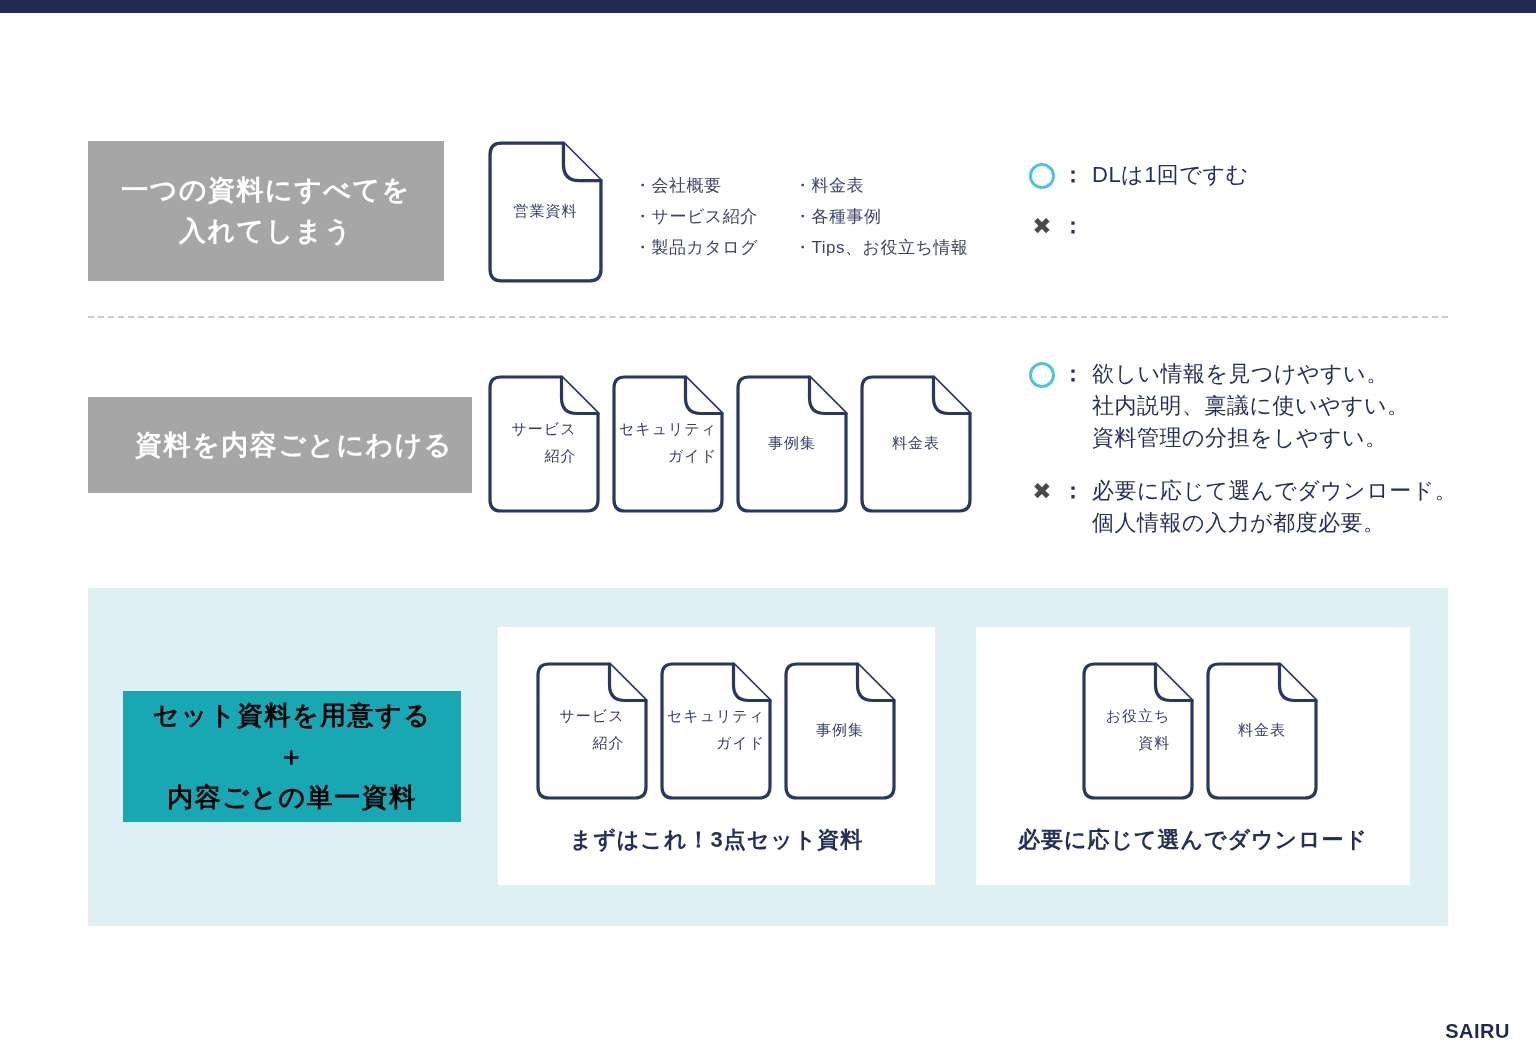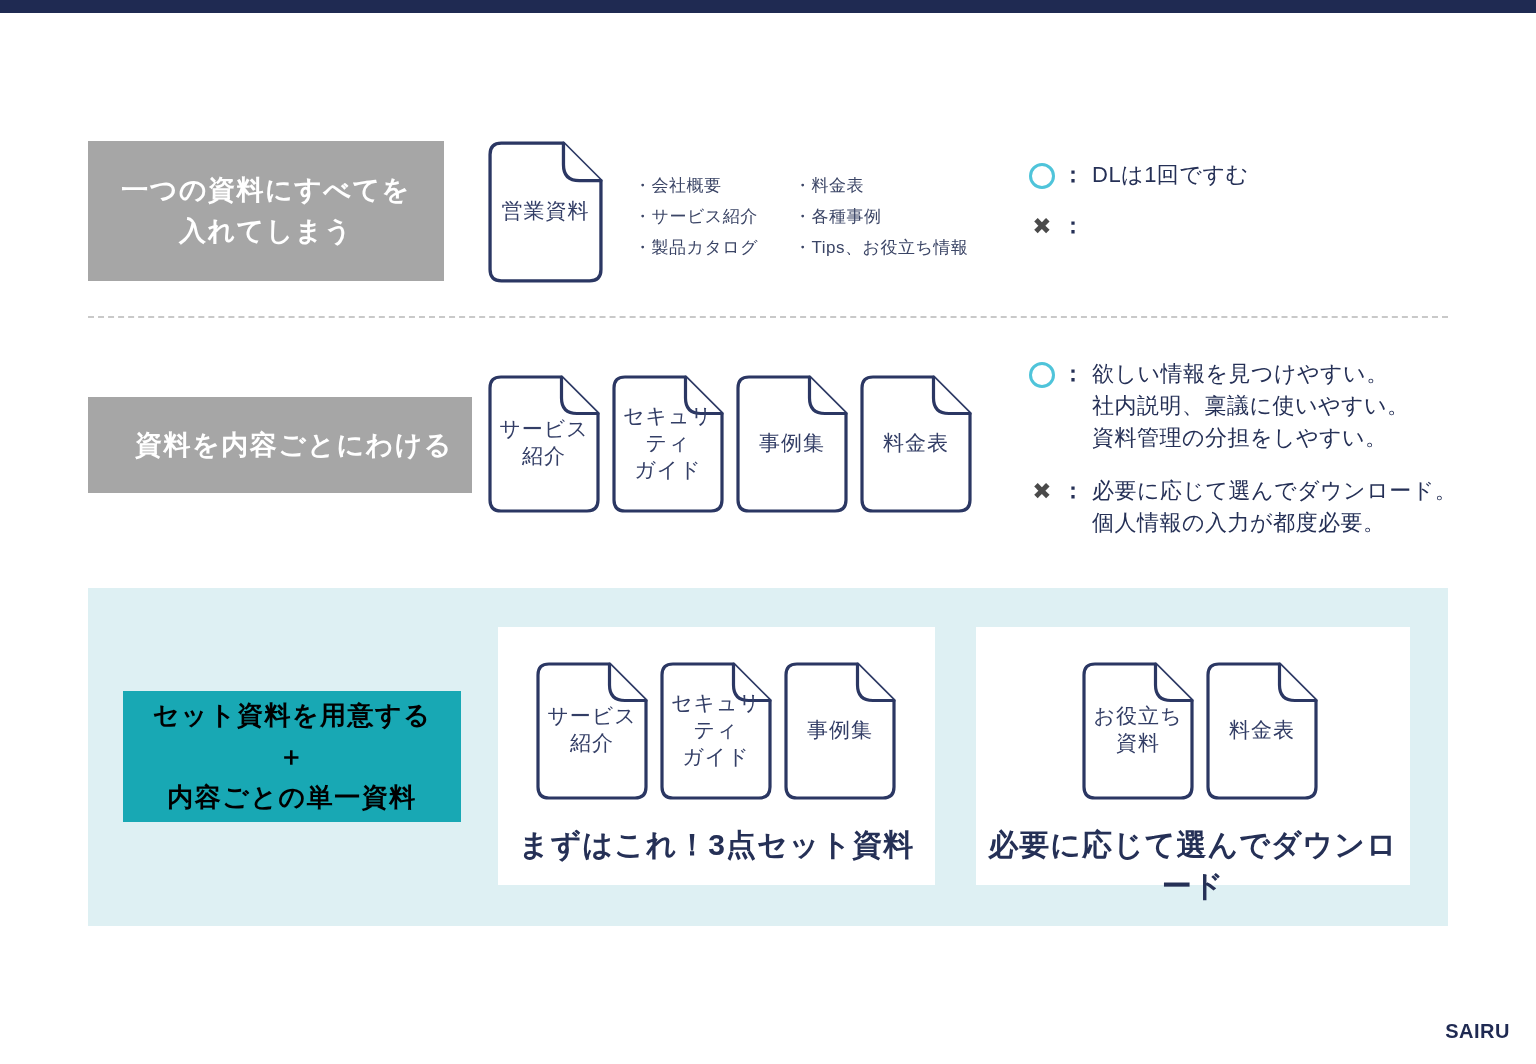--- a/index.html
+++ b/index.html
@@ -28,22 +28,22 @@
     font-weight:bold;font-size:26px;line-height:41px;letter-spacing:1.5px;
     white-space:pre-line;
   }
   
   .doc{position:absolute;width:112px;height:138px;}
   .doc svg{position:absolute;left:0;top:0;width:100%;height:100%;}
   .doc .page{fill:#ffffff;stroke:#2b3763;stroke-width:3.2;stroke-linejoin:round;}
   .doc .fold{fill:#ffffff;stroke:#2b3763;stroke-width:3.2;stroke-linecap:round;stroke-linejoin:round;}
   .doc-label{
     position:absolute;left:0;top:0;right:0;bottom:4px;
-    display:flex;align-items:center;justify-content:center;text-align:center;
-    font-size:21px;line-height:27px;color:#333e66;letter-spacing:1px;
+    display:flex;align-items:center;justify-content:center;text-align:right;
+    font-size:15px;line-height:27px;color:#333e66;letter-spacing:1px;
     white-space:pre-line;
     border-radius:23px;
   }
   
   .bullets{
     position:absolute;color:#3b4566;font-size:17px;line-height:31px;
     letter-spacing:0.5px;white-space:pre-line;
   }
   
   .point{position:absolute;display:flex;align-items:flex-start;}
@@ -76,21 +76,21 @@
     background:#def0f3;
   }
   .panel{
     position:absolute;top:627px;height:258px;background:#ffffff;
   }
   .panel1{left:498px;width:437px;}
   .panel2{left:976px;width:434px;}
   .panel .doc{top:35px;}
   .caption{
     position:absolute;left:0;top:198px;width:100%;text-align:center;
-    font-weight:bold;font-size:30px;color:#253056;letter-spacing:1px;
+    font-weight:bold;font-size:22px;color:#253056;letter-spacing:1px;
   }
   .brand{
     position:absolute;right:26px;top:1020px;
     font-weight:bold;font-size:20px;color:#1f2a52;letter-spacing:0.5px;
   }
 </style>
 </head>
 <body>
 
 <div class="topbar"></div>

